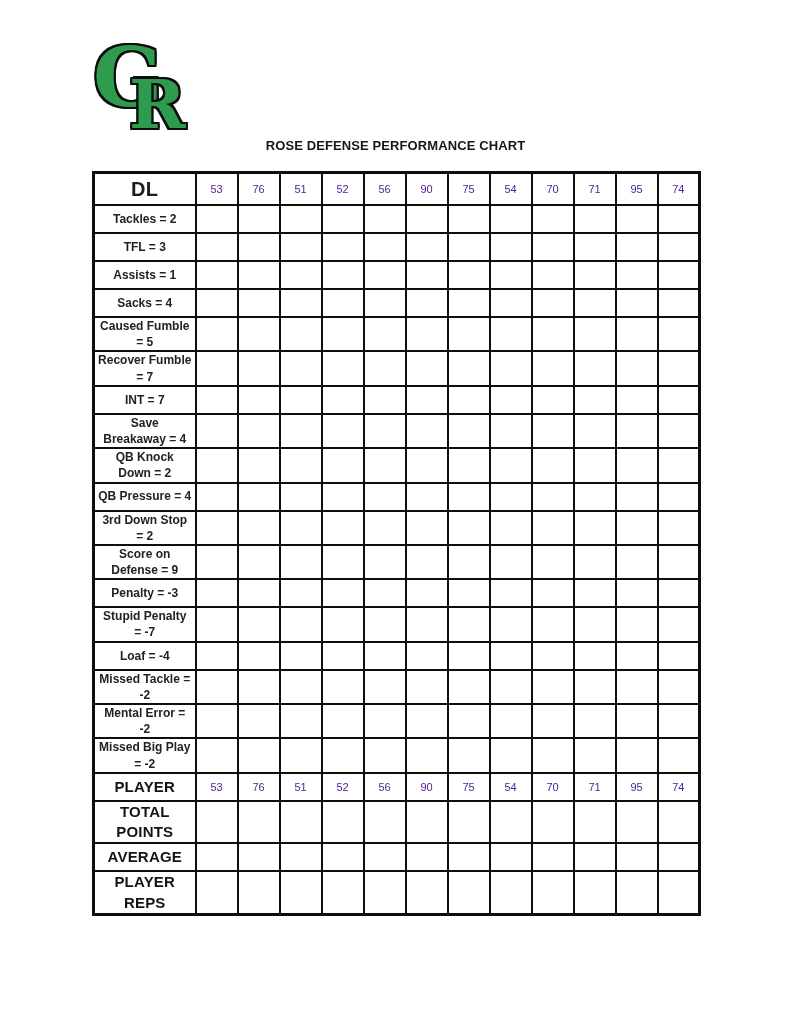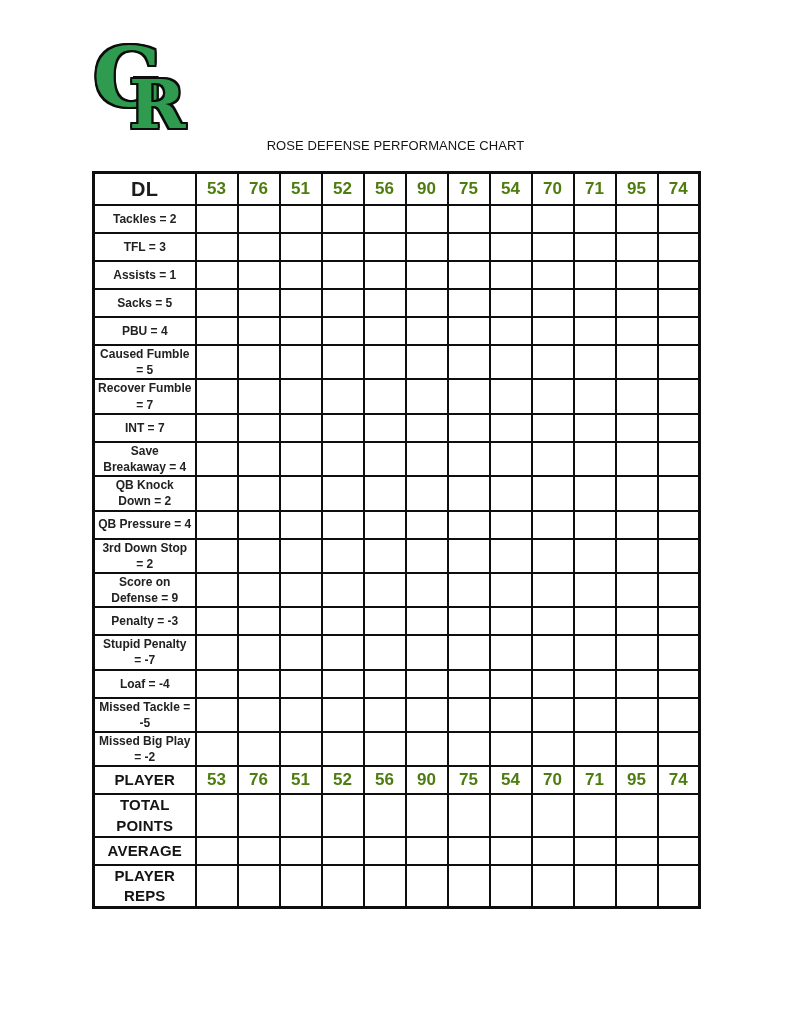--- a/index.html
+++ b/index.html
@@ -50,21 +50,21 @@
     z-index: 2;
   }
 
   
   .title {
     position: absolute;
     left: 0;
     top: 138px;
     width: 100%;
     text-align: center;
-    font-weight: normal;
+    font-weight: bold;
     font-size: 13px;
     letter-spacing: 0.1px;
     color: #161616;
   }
 
   
   table.grid {
     position: absolute;
     left: 92px;
     top: 171px;
@@ -83,23 +83,23 @@
     overflow: hidden;
     background: #ffffff;
   }
   tr.header-row th { height: 30px; }
   th.head-label {
     font-size: 20px;
     font-weight: bold;
     letter-spacing: 0.3px;
   }
   .num-cell {
-    font-size: 17px;
-    font-weight: bold;
-    color: #4d7c0f;
+    font-size: 11px;
+    font-weight: normal;
+    color: #4c1d95;
   }
   tr.scoring-row td { height: 26px; }
   td.label-cell {
     font-size: 12px;
     font-weight: bold;
     color: #222222;
     line-height: 1.35;
   }
   tr.footer-row td { height: 26px; }
   td.foot-label {
@@ -195,36 +195,21 @@
           <td class="entry-cell"></td>
           <td class="entry-cell"></td>
           <td class="entry-cell"></td>
           <td class="entry-cell"></td>
           <td class="entry-cell"></td>
           <td class="entry-cell"></td>
           <td class="entry-cell"></td>
           <td class="entry-cell"></td>
         </tr>
         <tr class="scoring-row">
-          <td class="label-cell">Sacks = 5</td>
-          <td class="entry-cell"></td>
-          <td class="entry-cell"></td>
-          <td class="entry-cell"></td>
-          <td class="entry-cell"></td>
-          <td class="entry-cell"></td>
-          <td class="entry-cell"></td>
-          <td class="entry-cell"></td>
-          <td class="entry-cell"></td>
-          <td class="entry-cell"></td>
-          <td class="entry-cell"></td>
-          <td class="entry-cell"></td>
-          <td class="entry-cell"></td>
-        </tr>
-        <tr class="scoring-row">
-          <td class="label-cell">PBU = 4</td>
+          <td class="label-cell">Sacks = 4</td>
           <td class="entry-cell"></td>
           <td class="entry-cell"></td>
           <td class="entry-cell"></td>
           <td class="entry-cell"></td>
           <td class="entry-cell"></td>
           <td class="entry-cell"></td>
           <td class="entry-cell"></td>
           <td class="entry-cell"></td>
           <td class="entry-cell"></td>
           <td class="entry-cell"></td>
@@ -390,21 +375,36 @@
           <td class="entry-cell"></td>
           <td class="entry-cell"></td>
           <td class="entry-cell"></td>
           <td class="entry-cell"></td>
           <td class="entry-cell"></td>
           <td class="entry-cell"></td>
           <td class="entry-cell"></td>
           <td class="entry-cell"></td>
         </tr>
         <tr class="scoring-row">
-          <td class="label-cell">Missed Tackle = -5</td>
+          <td class="label-cell">Missed Tackle = -2</td>
+          <td class="entry-cell"></td>
+          <td class="entry-cell"></td>
+          <td class="entry-cell"></td>
+          <td class="entry-cell"></td>
+          <td class="entry-cell"></td>
+          <td class="entry-cell"></td>
+          <td class="entry-cell"></td>
+          <td class="entry-cell"></td>
+          <td class="entry-cell"></td>
+          <td class="entry-cell"></td>
+          <td class="entry-cell"></td>
+          <td class="entry-cell"></td>
+        </tr>
+        <tr class="scoring-row">
+          <td class="label-cell">Mental Error = -2</td>
           <td class="entry-cell"></td>
           <td class="entry-cell"></td>
           <td class="entry-cell"></td>
           <td class="entry-cell"></td>
           <td class="entry-cell"></td>
           <td class="entry-cell"></td>
           <td class="entry-cell"></td>
           <td class="entry-cell"></td>
           <td class="entry-cell"></td>
           <td class="entry-cell"></td>

